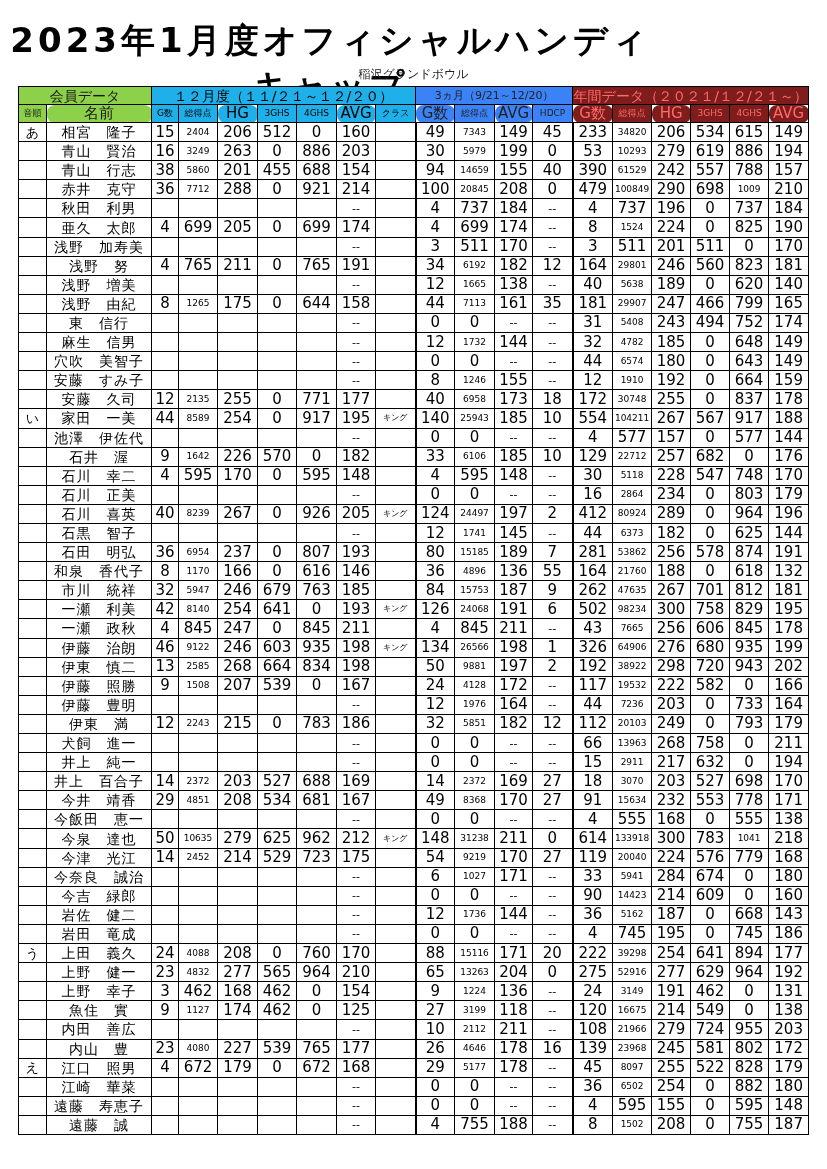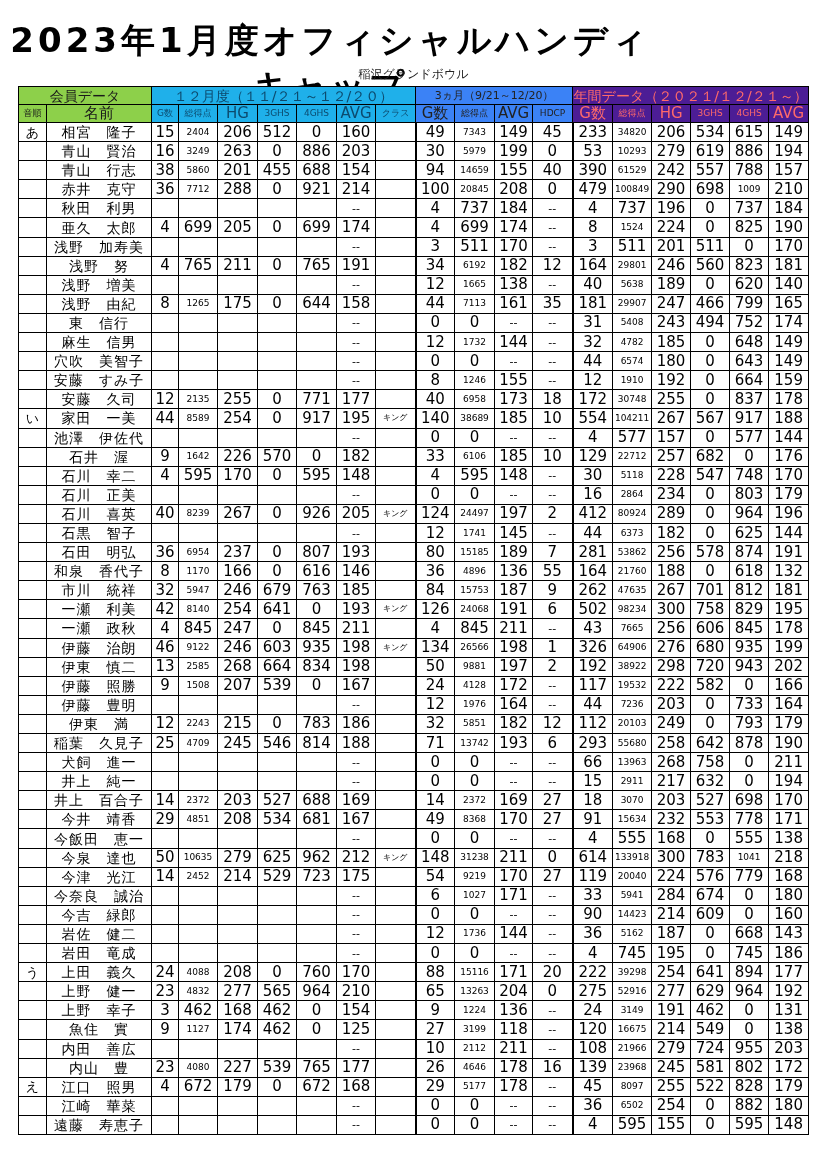--- a/index.html
+++ b/index.html
@@ -12,25 +12,25 @@
               font-size:12px; color:#222; }
   table.hdcp { position:absolute; left:18px; top:86px; border-collapse:collapse;
                table-layout:fixed; width:790px; }
   table.hdcp td, table.hdcp th { border:1.5px solid #000; padding:0; text-align:center;
                white-space:nowrap; overflow:hidden; line-height:1; }
   table.hdcp th { font-weight:normal; }
   tr.grp th { height:17px; font-size:14px; }
   tr.sub th { height:17px; font-size:12px; }
   tr.row td { height:18.1px; font-size:15px; }
   .g-green { background:#8dd04a; color:#1a1a1a; }
-  .g-blue  { background:#1fb0ea; color:#0c4a6e;margin-top:18px; }
+  .g-blue  { background:#1fb0ea; color:#000000;margin-top:18px; }
   .g-yellow{ background:#3b82f6; color:#222; }
-  .g-red   { background:#4c1d95; color:#ff6a6a; }
+  .g-red   { background:#7f1d1d; color:#ff6a6a; }
   th.small { font-size:9px !important; }
-  th.big { font-size:15px !important; }
+  th.big { font-size:15px !important;border-radius:8px; }
   td.sm { font-size:9px !important; }
   td.name { text-align:center; font-size:14px !important; letter-spacing:1px; }
   td.kana { font-size:13px !important; }
   td.cls { font-size:8px !important; }
   td.dash { font-size:11px !important; }
   .sep-left { border-left:2.5px solid #000 !important; }
 </style>
 </head>
 <body>
 
@@ -408,21 +408,21 @@
         <td class="kana">い</td>
         <td class="name">家田　一美</td>
         <td>44</td>
         <td class="sm">8589</td>
         <td>254</td>
         <td>0</td>
         <td>917</td>
         <td>195</td>
         <td class="cls">キング</td>
         <td class="sep-left">140</td>
-        <td class="sm">38689</td>
+        <td class="sm">25943</td>
         <td>185</td>
         <td>10</td>
         <td class="sep-left">554</td>
         <td class="sm">104211</td>
         <td>267</td>
         <td>567</td>
         <td>917</td>
         <td>188</td>
       </tr>
       <tr class="row">
@@ -756,41 +756,20 @@
         <td>12</td>
         <td class="sep-left">112</td>
         <td class="sm">20103</td>
         <td>249</td>
         <td>0</td>
         <td>793</td>
         <td>179</td>
       </tr>
       <tr class="row">
         <td class="kana"></td>
-        <td class="name">稲葉　久見子</td>
-        <td>25</td>
-        <td class="sm">4709</td>
-        <td>245</td>
-        <td>546</td>
-        <td>814</td>
-        <td>188</td>
-        <td class="cls"></td>
-        <td class="sep-left">71</td>
-        <td class="sm">13742</td>
-        <td>193</td>
-        <td>6</td>
-        <td class="sep-left">293</td>
-        <td class="sm">55680</td>
-        <td>258</td>
-        <td>642</td>
-        <td>878</td>
-        <td>190</td>
-      </tr>
-      <tr class="row">
-        <td class="kana"></td>
         <td class="name">犬飼　進一</td>
         <td></td>
         <td></td>
         <td></td>
         <td></td>
         <td></td>
         <td class="dash">--</td>
         <td class="cls"></td>
         <td class="sep-left">0</td>
         <td>0</td>
@@ -1195,14 +1174,35 @@
         <td>0</td>
         <td class="dash">--</td>
         <td class="dash">--</td>
         <td class="sep-left">4</td>
         <td>595</td>
         <td>155</td>
         <td>0</td>
         <td>595</td>
         <td>148</td>
       </tr>
+      <tr class="row">
+        <td class="kana"></td>
+        <td class="name">遠藤　誠</td>
+        <td></td>
+        <td></td>
+        <td></td>
+        <td></td>
+        <td></td>
+        <td class="dash">--</td>
+        <td class="cls"></td>
+        <td class="sep-left">4</td>
+        <td>755</td>
+        <td>188</td>
+        <td class="dash">--</td>
+        <td class="sep-left">8</td>
+        <td class="sm">1502</td>
+        <td>208</td>
+        <td>0</td>
+        <td>755</td>
+        <td>187</td>
+      </tr>
     </tbody>
 </table>
 
 </body></html>

